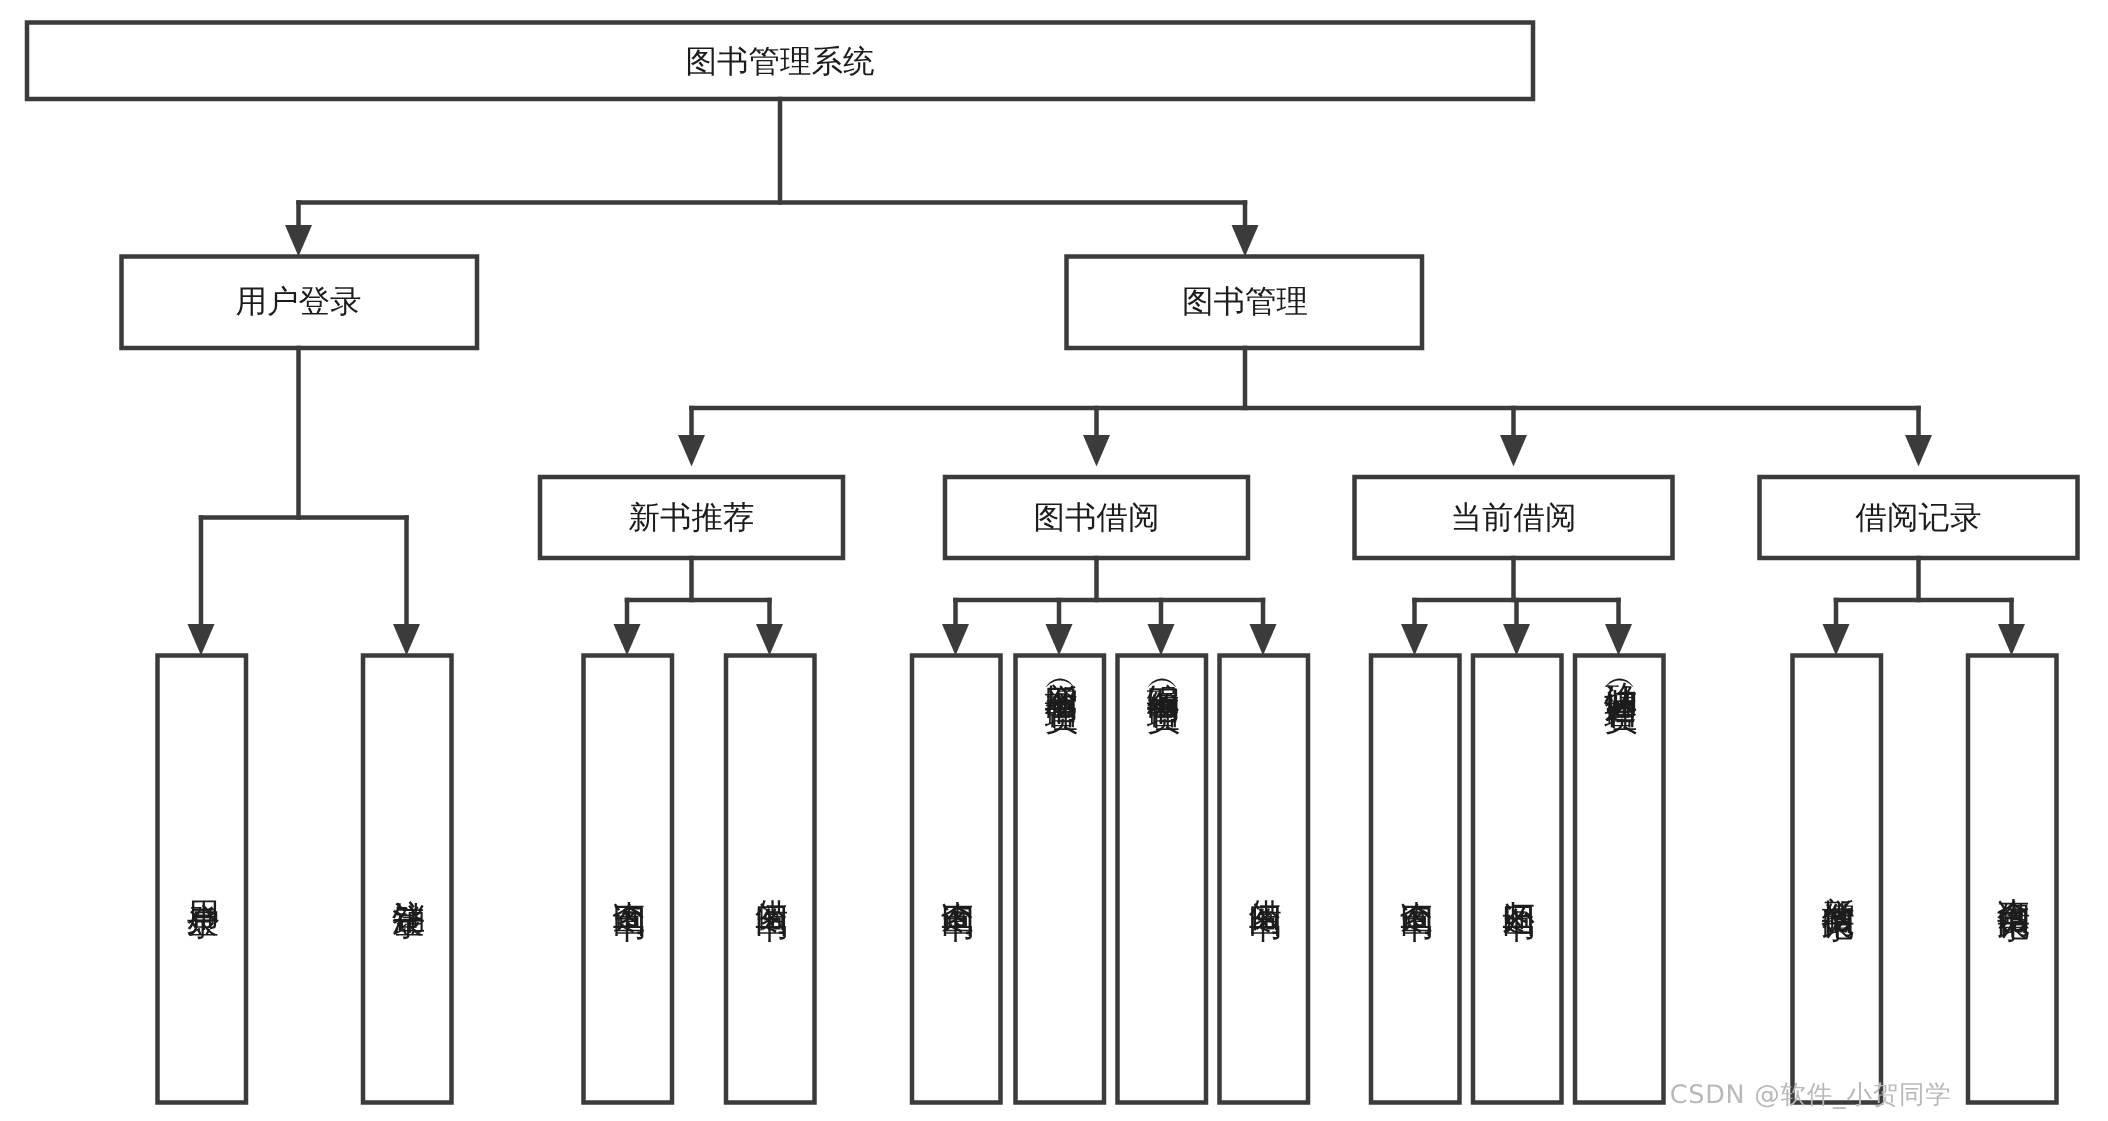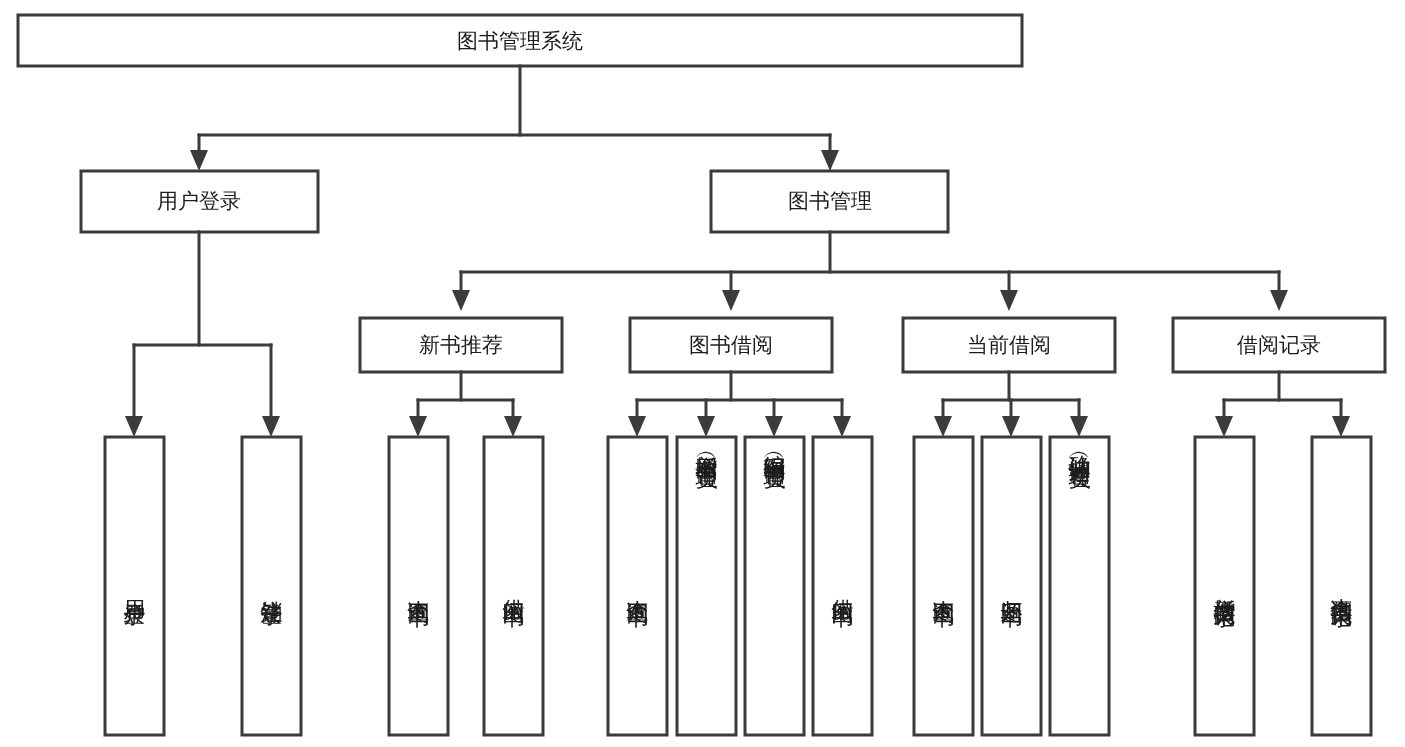--- a/index.html
+++ b/index.html
@@ -255,14 +255,15 @@
     <span class="leaf-label">确认归还（管理员）</span>
   </div>
 
   <div class="leaf-label-wrap" style="left:1195px; top:437px; width:59px; height:298px;">
     <span class="leaf-label">新增借阅记录</span>
   </div>
   <div class="leaf-label-wrap" style="left:1312px; top:437px; width:59px; height:298px;">
     <span class="leaf-label">查询借阅记录</span>
   </div>
 
+  <div class="watermark">CSDN @软件_小贺同学</div>
 
 </div>
 
 </body></html>

